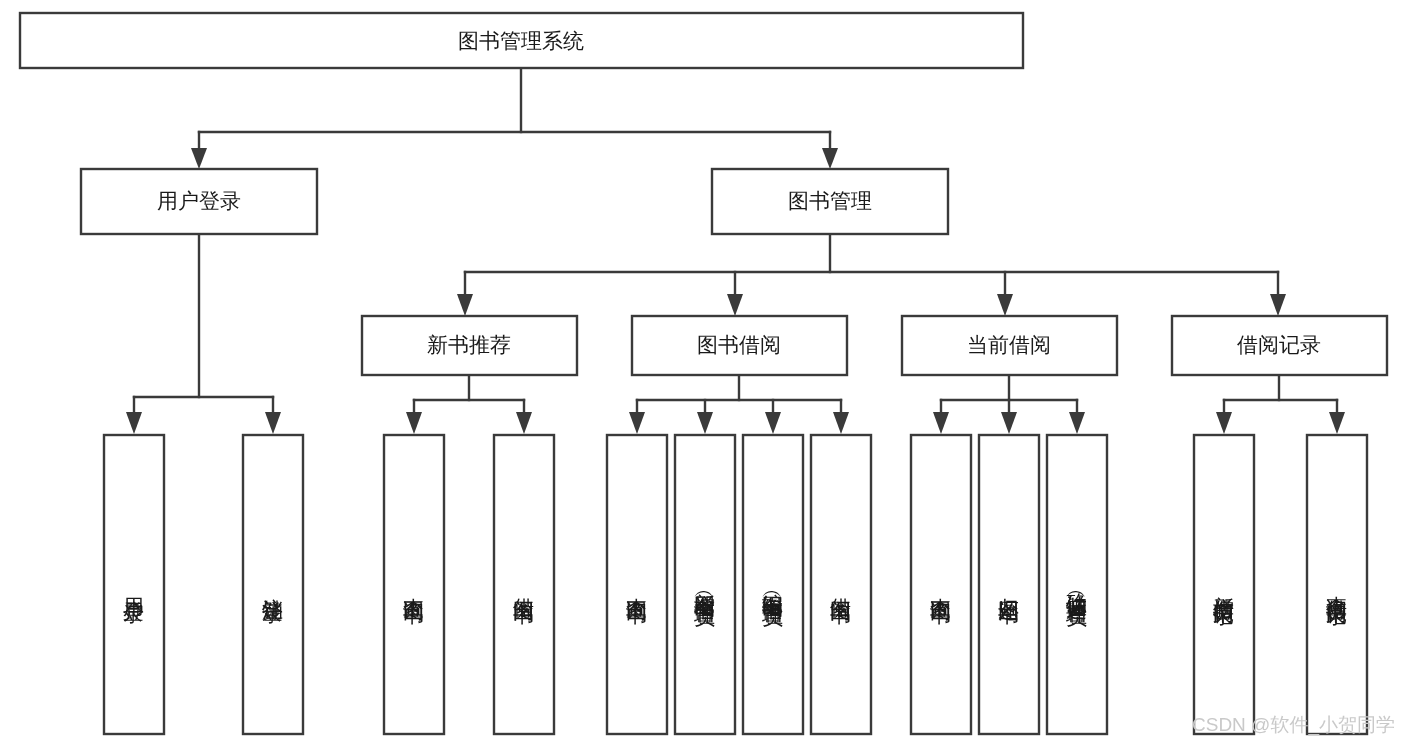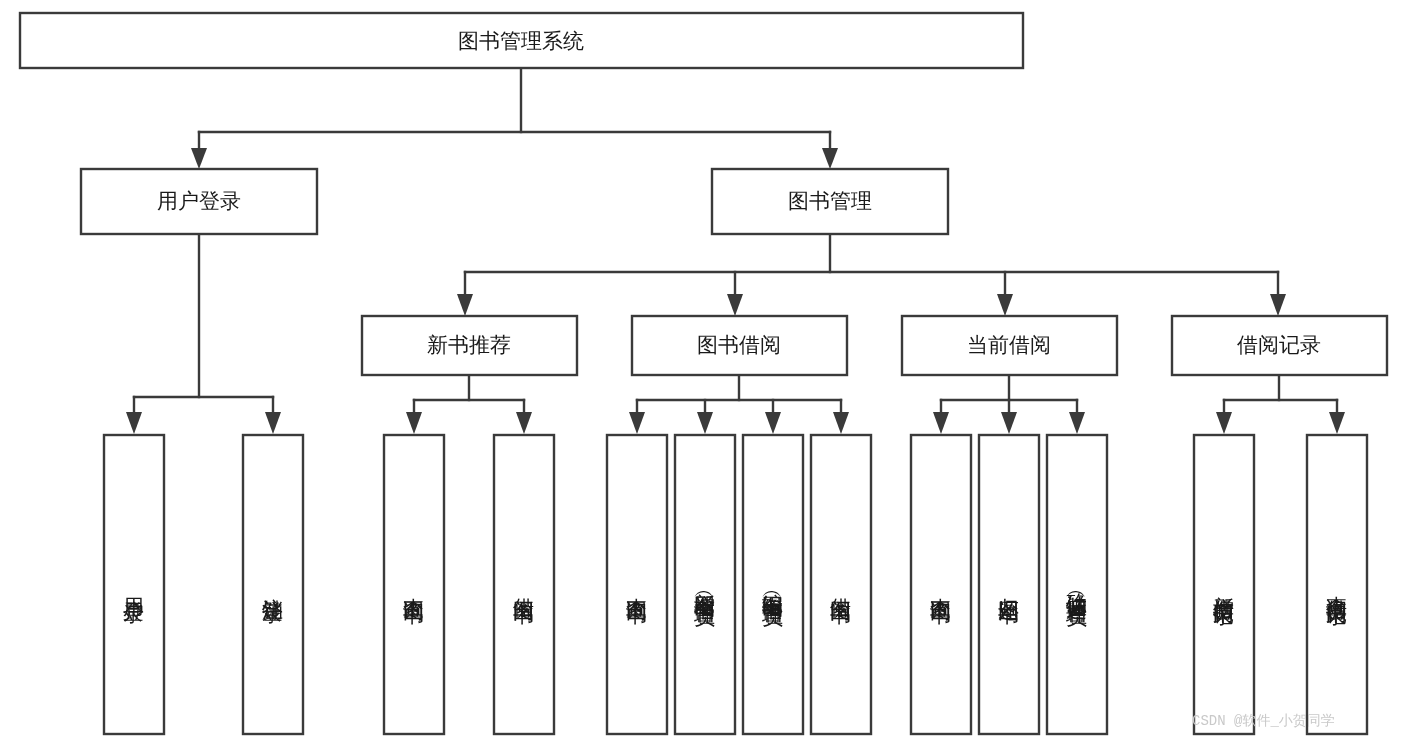--- a/index.html
+++ b/index.html
@@ -58,22 +58,22 @@
     height: 100%;
     box-sizing: border-box;
     white-space: nowrap;
     overflow: hidden;
   }
   .vleaf-fo {
     overflow: visible;
   }
   .watermark {
     position: absolute;
-    font-family: Liberation Mono, monospace;
-    font-size: 14px;
+    font-family: Liberation Sans, sans-serif;
+    font-size: 19px;
     color: #c9c9c9;
     white-space: nowrap;
     user-select: none;
   }
 </style>
 </head>
 <body>
 
 <div id="chart-root">
   <svg width="1405" height="747" viewBox="0 0 1405 747" xmlns="http://www.w3.org/2000/svg">

